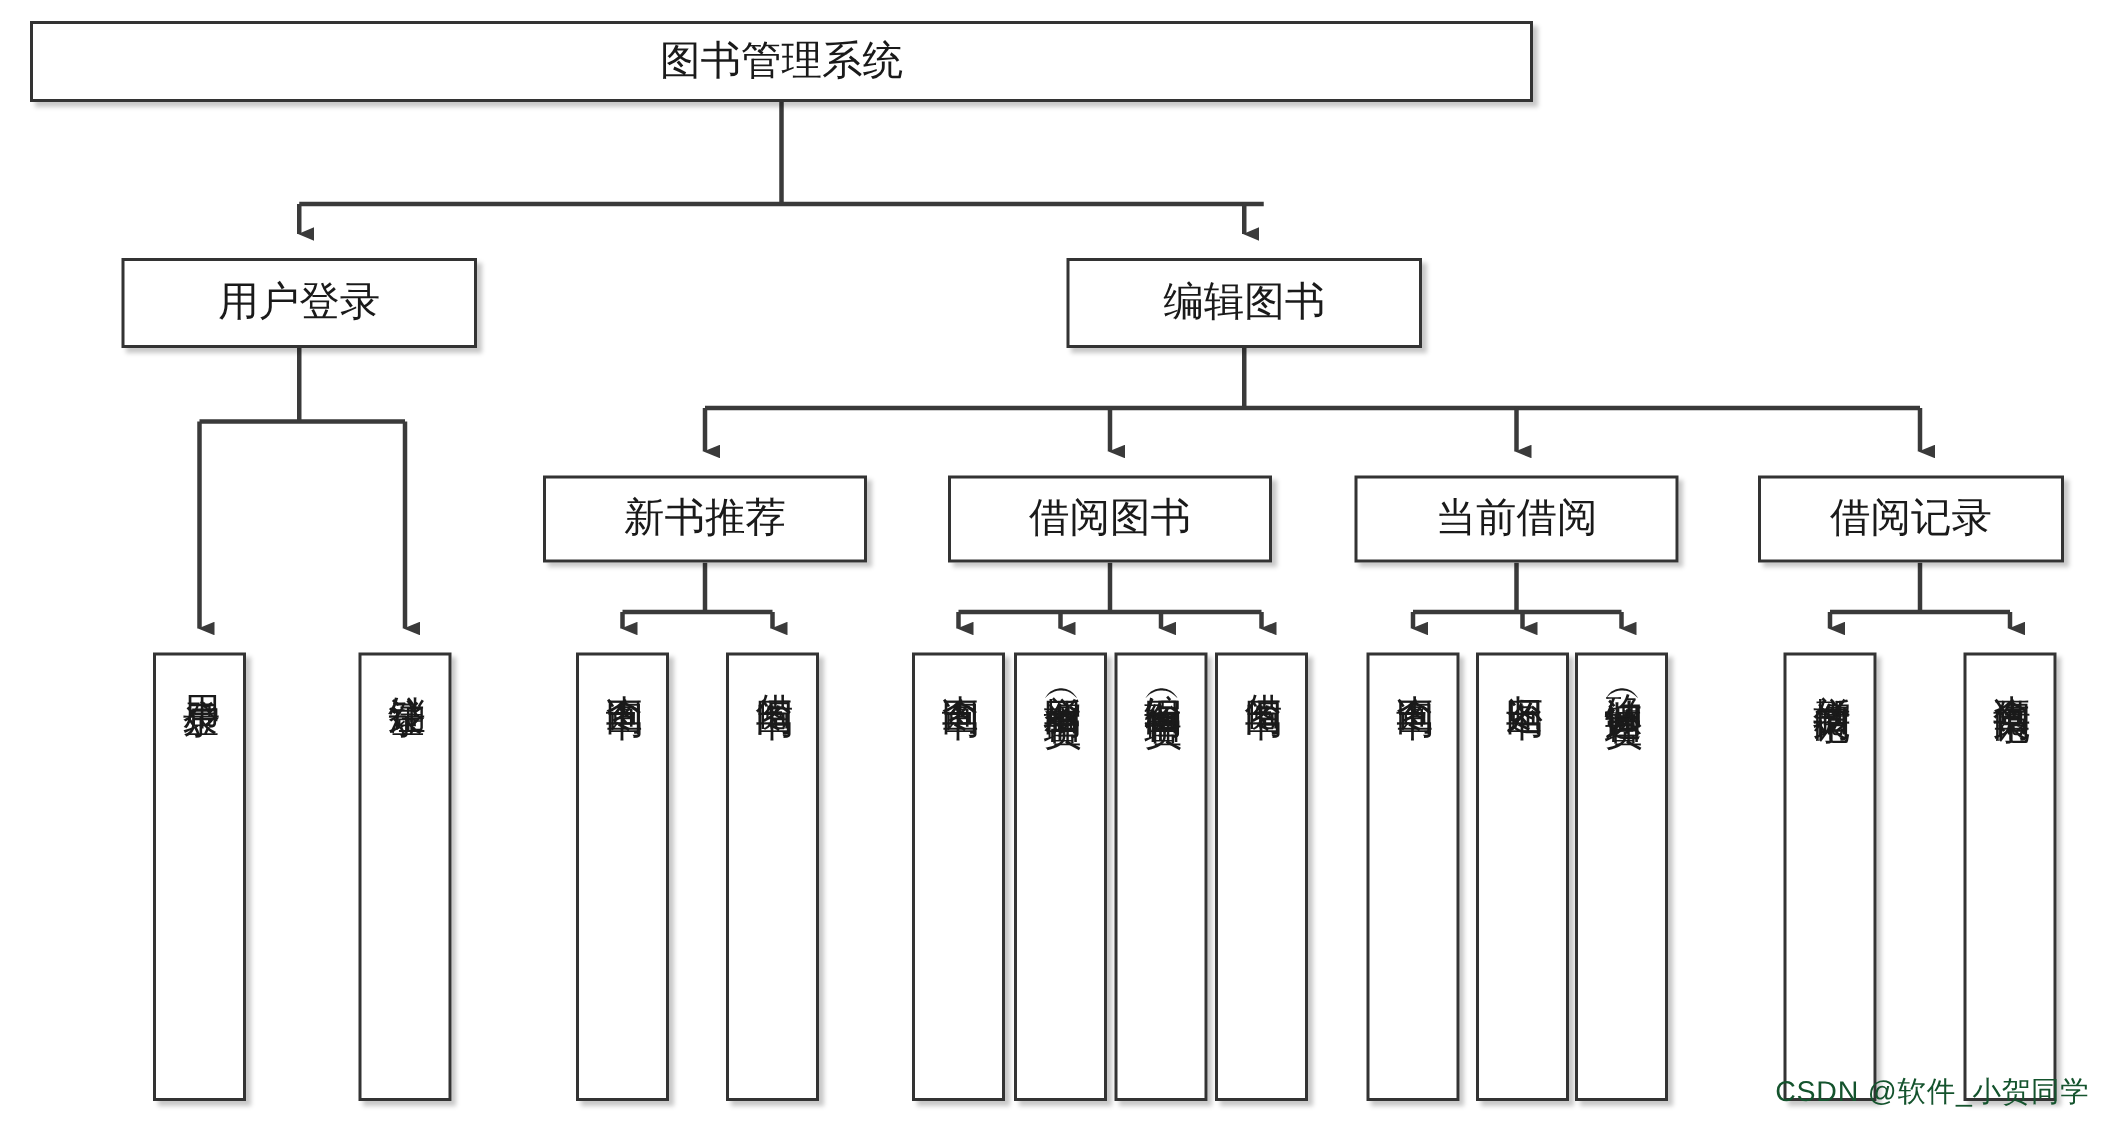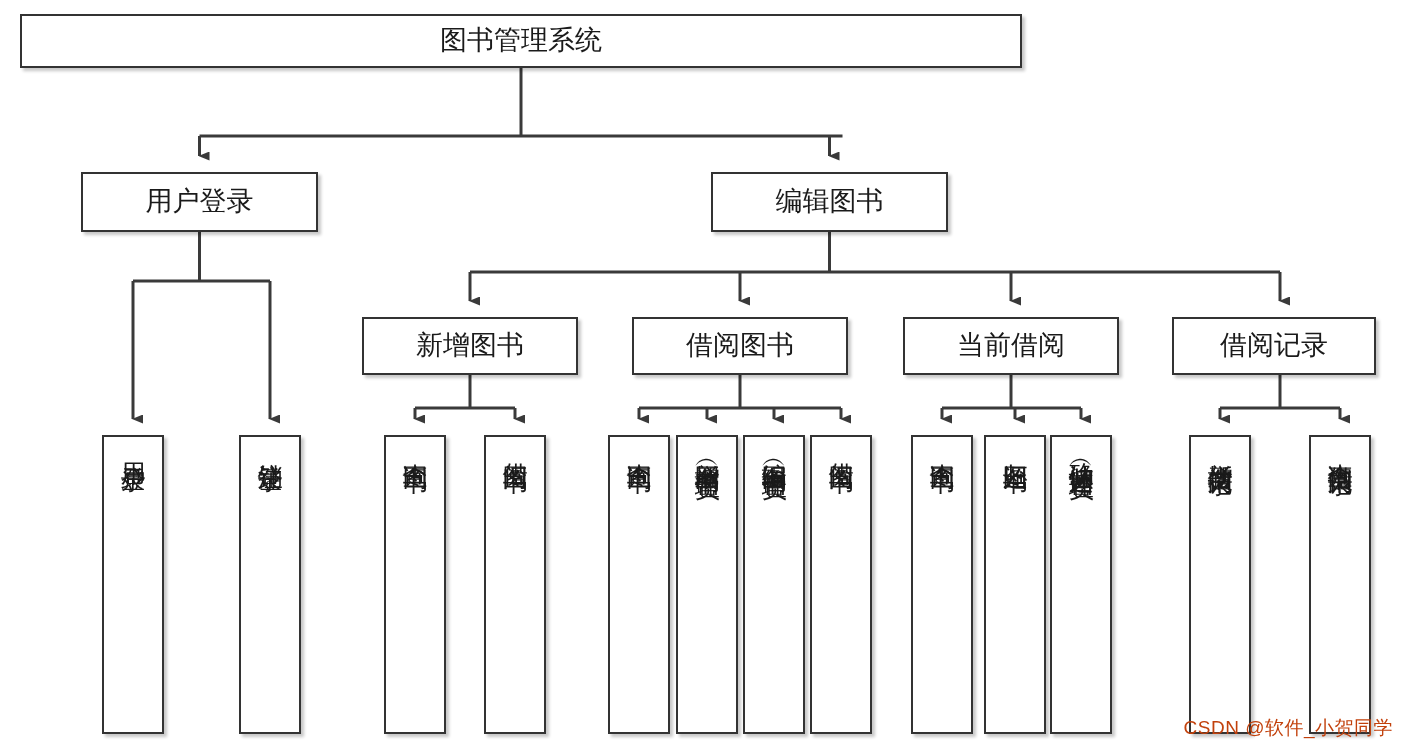--- a/index.html
+++ b/index.html
@@ -54,21 +54,21 @@
     text-orientation: upright;
     font-size: 25px;
     letter-spacing: 2px;
     line-height: 1.1;
   }
   #watermark {
     position: absolute;
     right: 12px;
     bottom: 6px;
     font-size: 19px;
-    color: #c2410c;
+    color: #14532d;
     letter-spacing: 0.5px;
     white-space: nowrap;
     pointer-events: none;
   }
 </style>
 </head>
 <body>
 
 <div id="stage">
 
@@ -127,21 +127,21 @@
   </div>
 
   <div class="node-box horiz" style="left:81px; top:172px; width:237px; height:60px;">
     <span class="node-label">用户登录</span>
   </div>
   <div class="node-box horiz" style="left:711px; top:172px; width:237px; height:60px;">
     <span class="node-label">编辑图书</span>
   </div>
 
   <div class="node-box horiz" style="left:362px; top:317px; width:216px; height:58px;">
-    <span class="node-label">新增图书</span>
+    <span class="node-label">新书推荐</span>
   </div>
   <div class="node-box horiz" style="left:632px; top:317px; width:216px; height:58px;">
     <span class="node-label">借阅图书</span>
   </div>
   <div class="node-box horiz" style="left:903px; top:317px; width:216px; height:58px;">
     <span class="node-label">当前借阅</span>
   </div>
   <div class="node-box horiz" style="left:1172px; top:317px; width:204px; height:58px;">
     <span class="node-label">借阅记录</span>
   </div>

